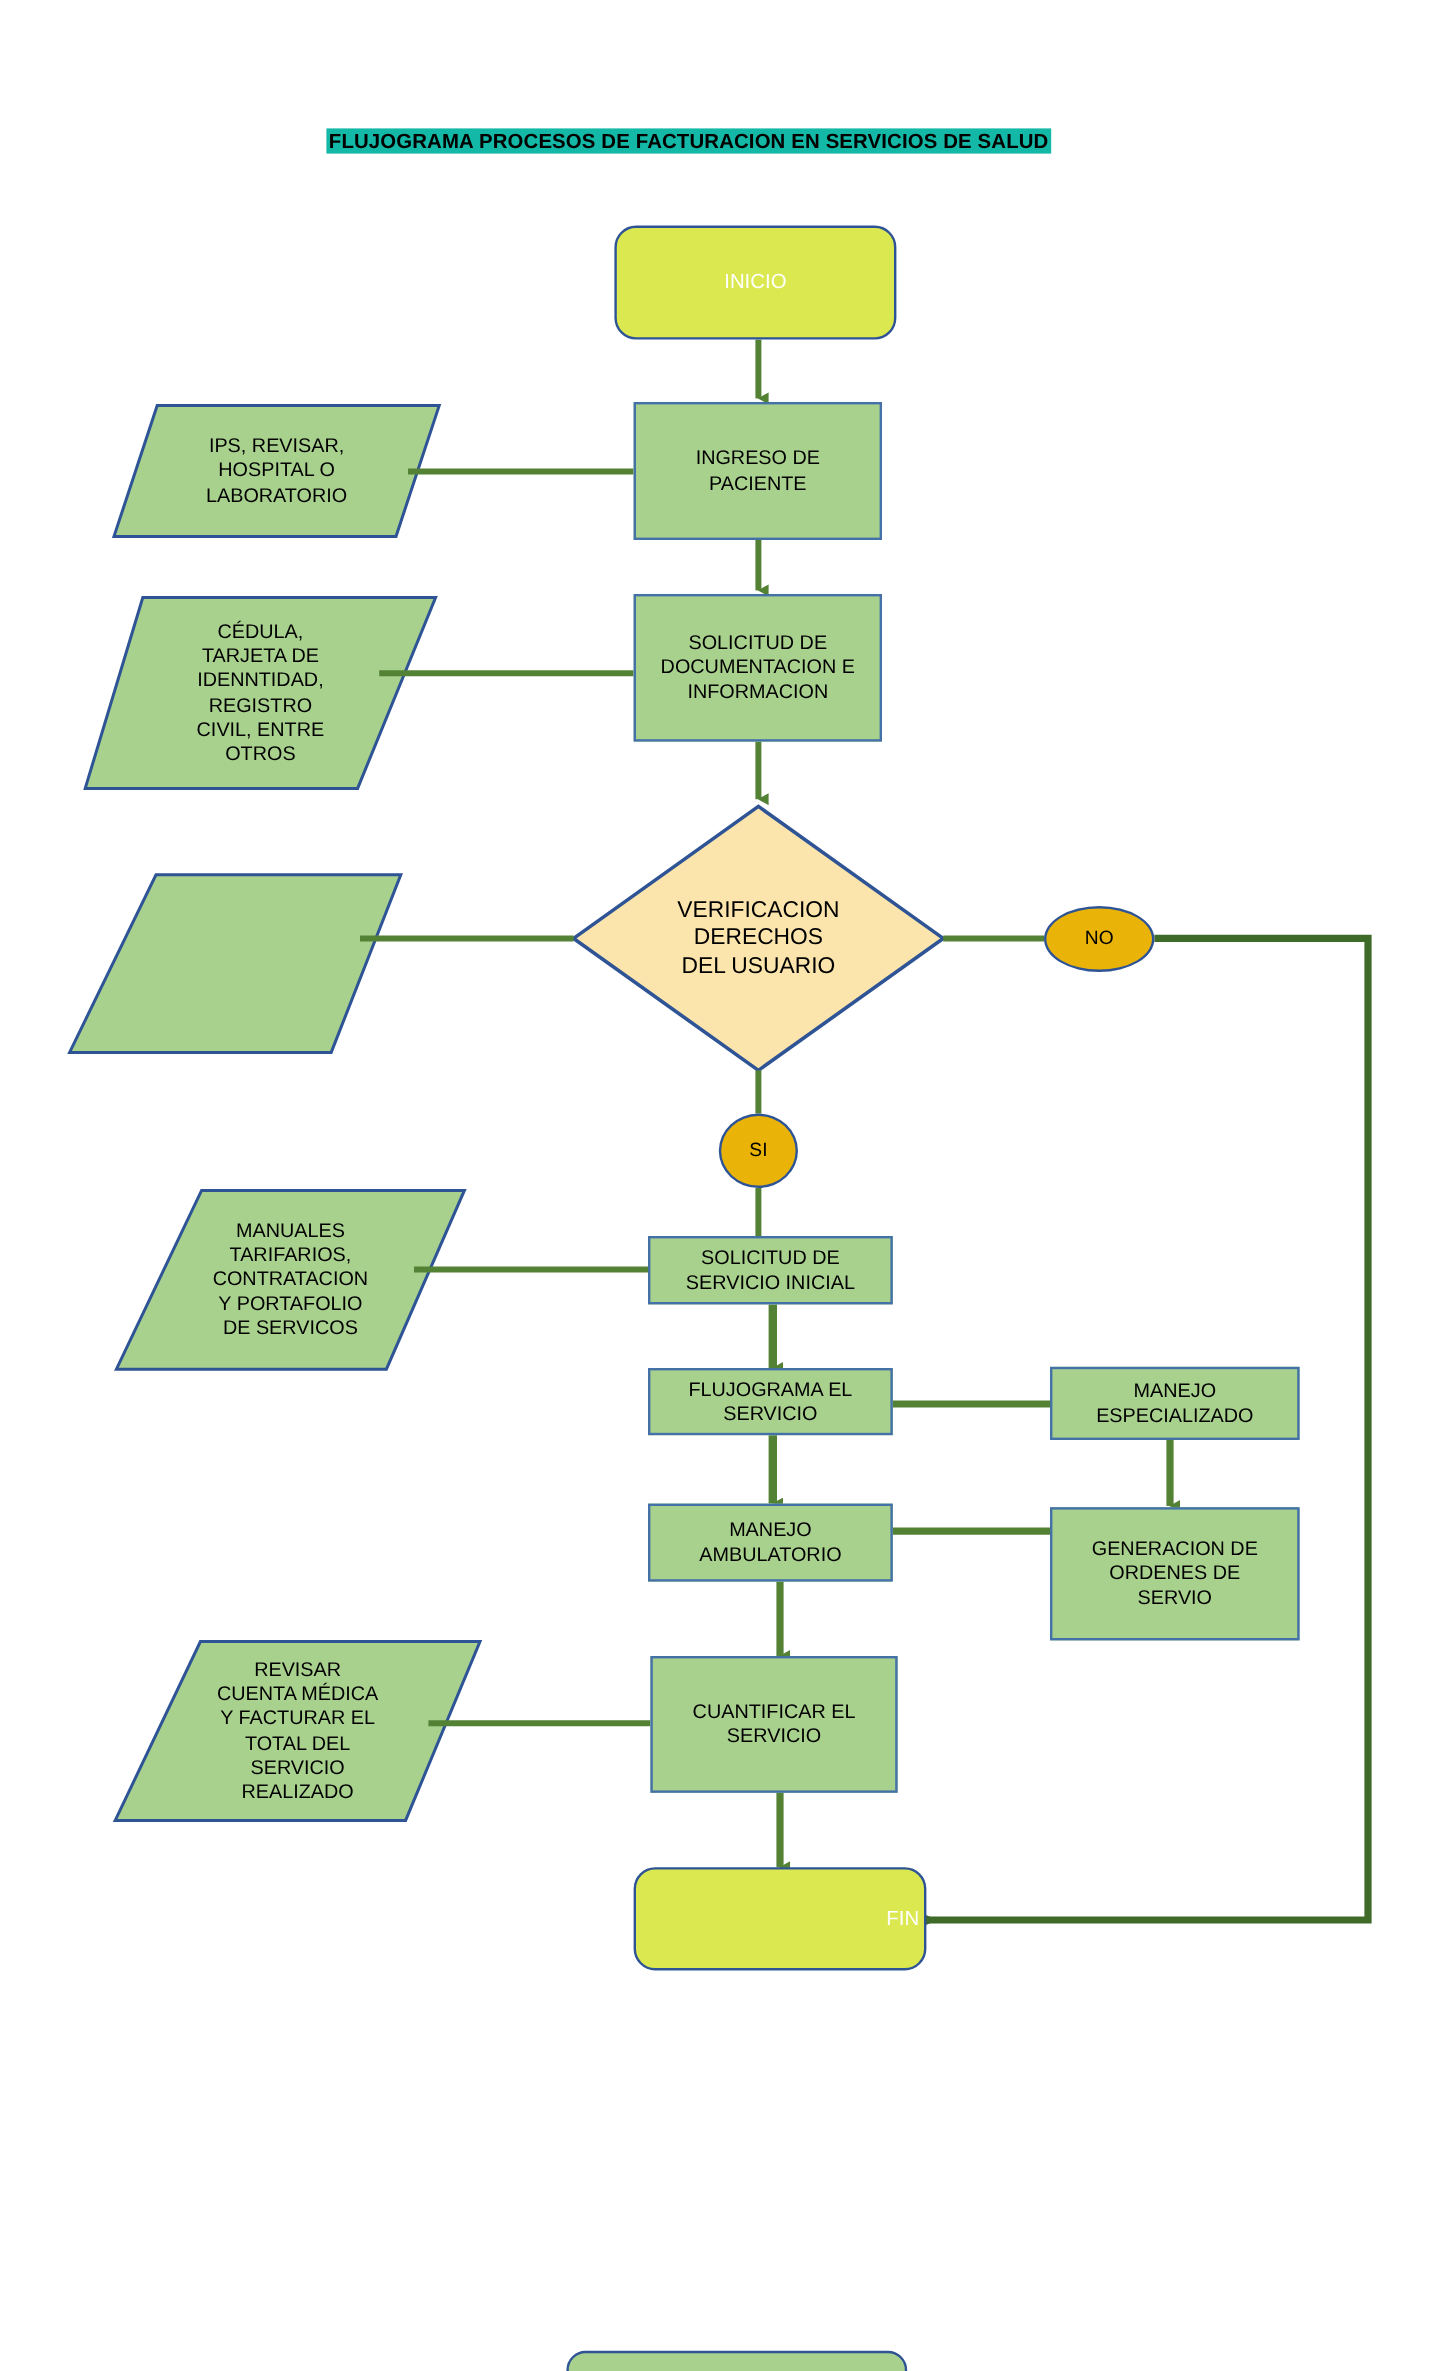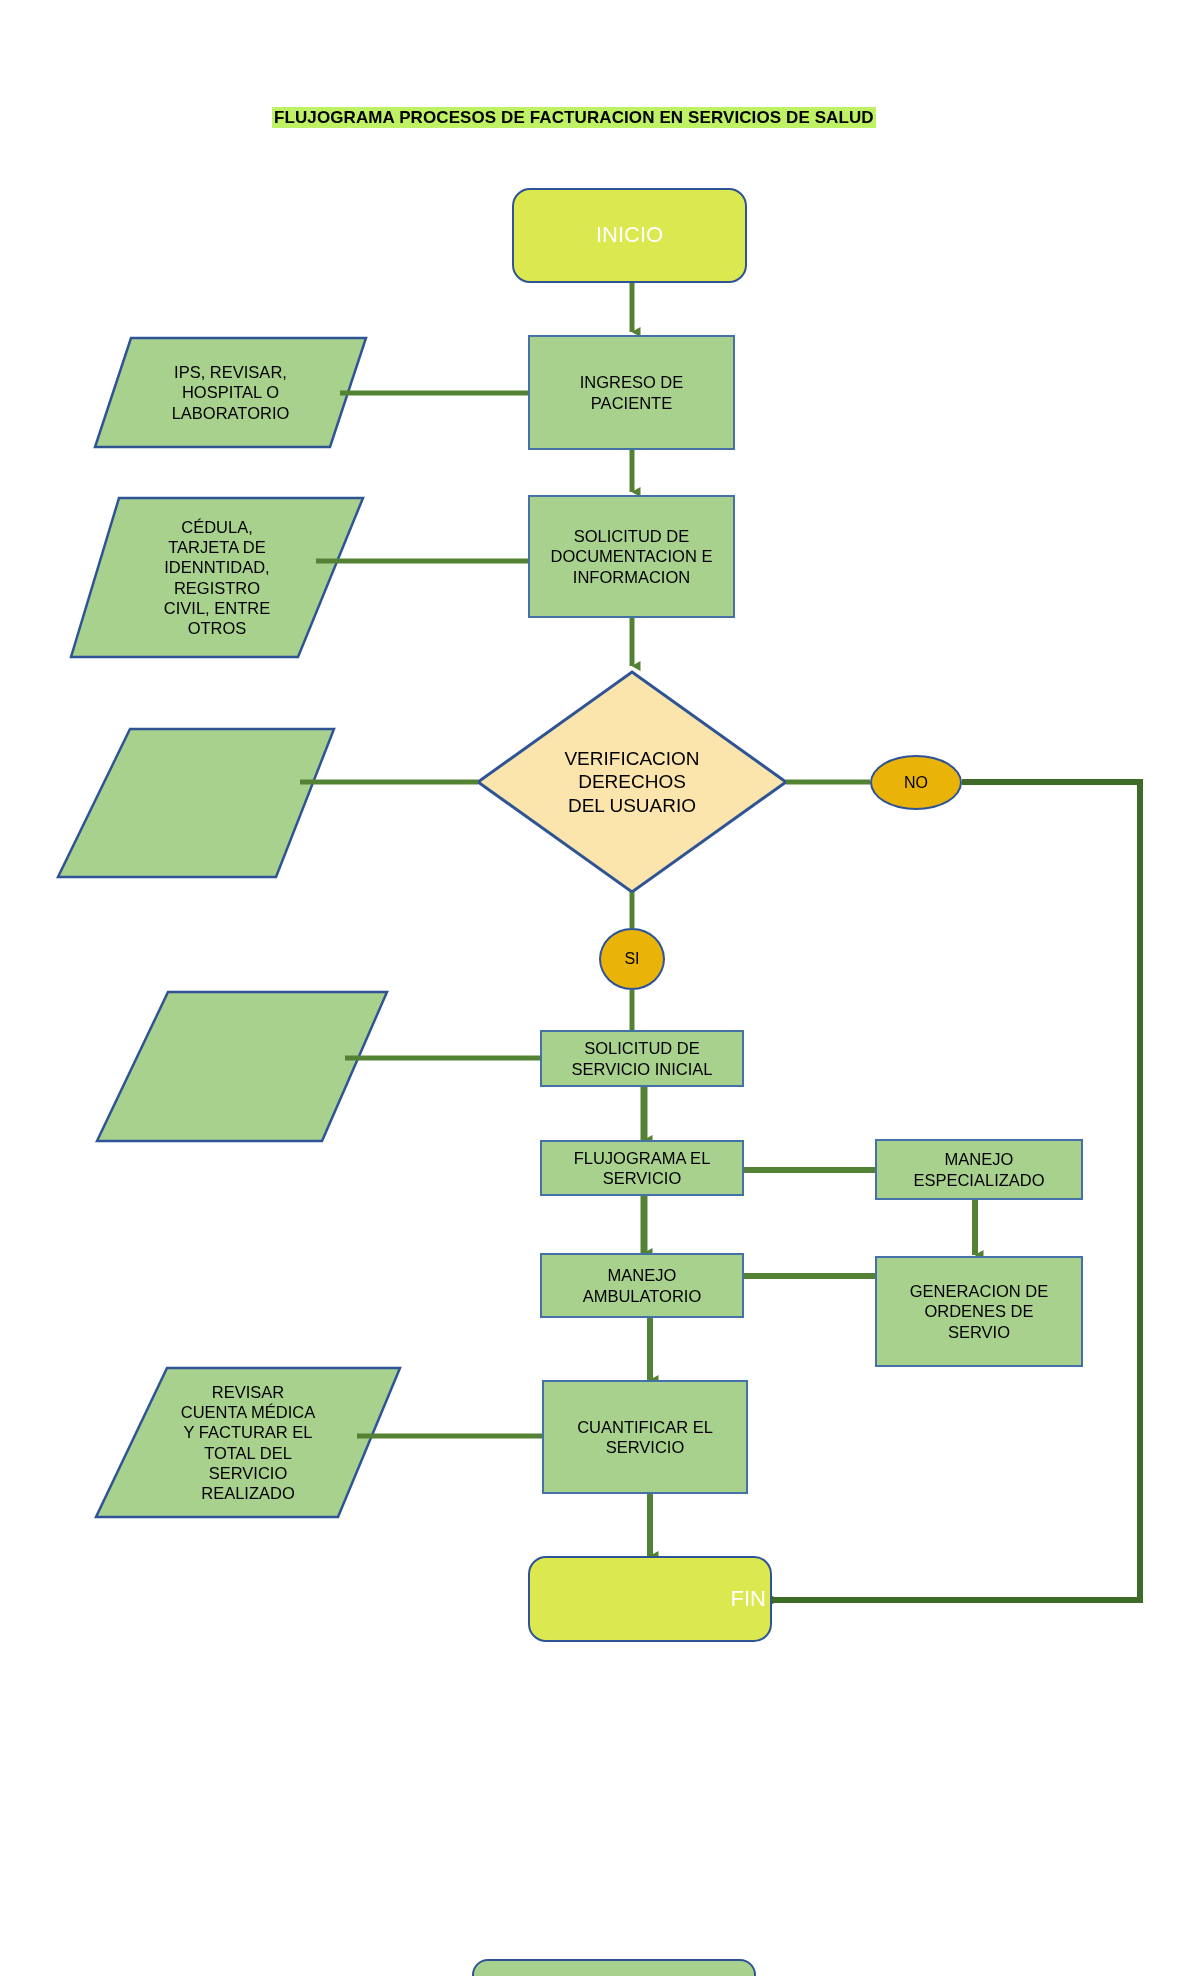--- a/index.html
+++ b/index.html
@@ -41,21 +41,21 @@
     padding: 0 4px;
     white-space: pre-line;
   }
 
   
   .terminator {
     background: #dbe84f;
     border: 2.5px solid #2e5496;
     border-radius: 18px;
     color: #ffffff;
-    font-size: 22px;
+    font-size: 17px;
   }
 
   
   .process {
     background: #a9d18e;
     border: 2px solid #4472a8;
     font-size: 16.5px;
   }
 
   
@@ -82,21 +82,21 @@
     font-size: 16px;
   }
 
   
   #title-bar {
     position: absolute;
     z-index: 4;
     white-space: nowrap;
   }
   #title-text {
-    background: #bef264;
+    background: #14b8a6;
     color: #000000;
     font-size: 17px;
     font-weight: bold;
     letter-spacing: 0.1px;
     padding: 1px 2px;
   }
 
   
   #bottom-partial {
     position: absolute;
@@ -218,20 +218,27 @@
 
 
   <div class="node ellipse" style="left:870px; top:755px; width:92px; height:55px;">
     <span class="txt">NO</span>
   </div>
 
   <div class="node ellipse" style="left:599px; top:928px; width:66px; height:62px;">
     <span class="txt">SI</span>
   </div>
 
+  <div class="node parallelogram" style="left:97px; top:992px; width:290px; height:149px;">
+    <span class="txt">MANUALES
+TARIFARIOS,
+CONTRATACION
+Y PORTAFOLIO
+DE SERVICOS</span>
+  </div>
 
   <div class="node process" style="left:540px; top:1030px; width:204px; height:57px;">
     <span class="txt">SOLICITUD DE
 SERVICIO INICIAL</span>
   </div>
 
   <div class="node process" style="left:540px; top:1140px; width:204px; height:56px;">
     <span class="txt">FLUJOGRAMA EL
 SERVICIO</span>
   </div>

